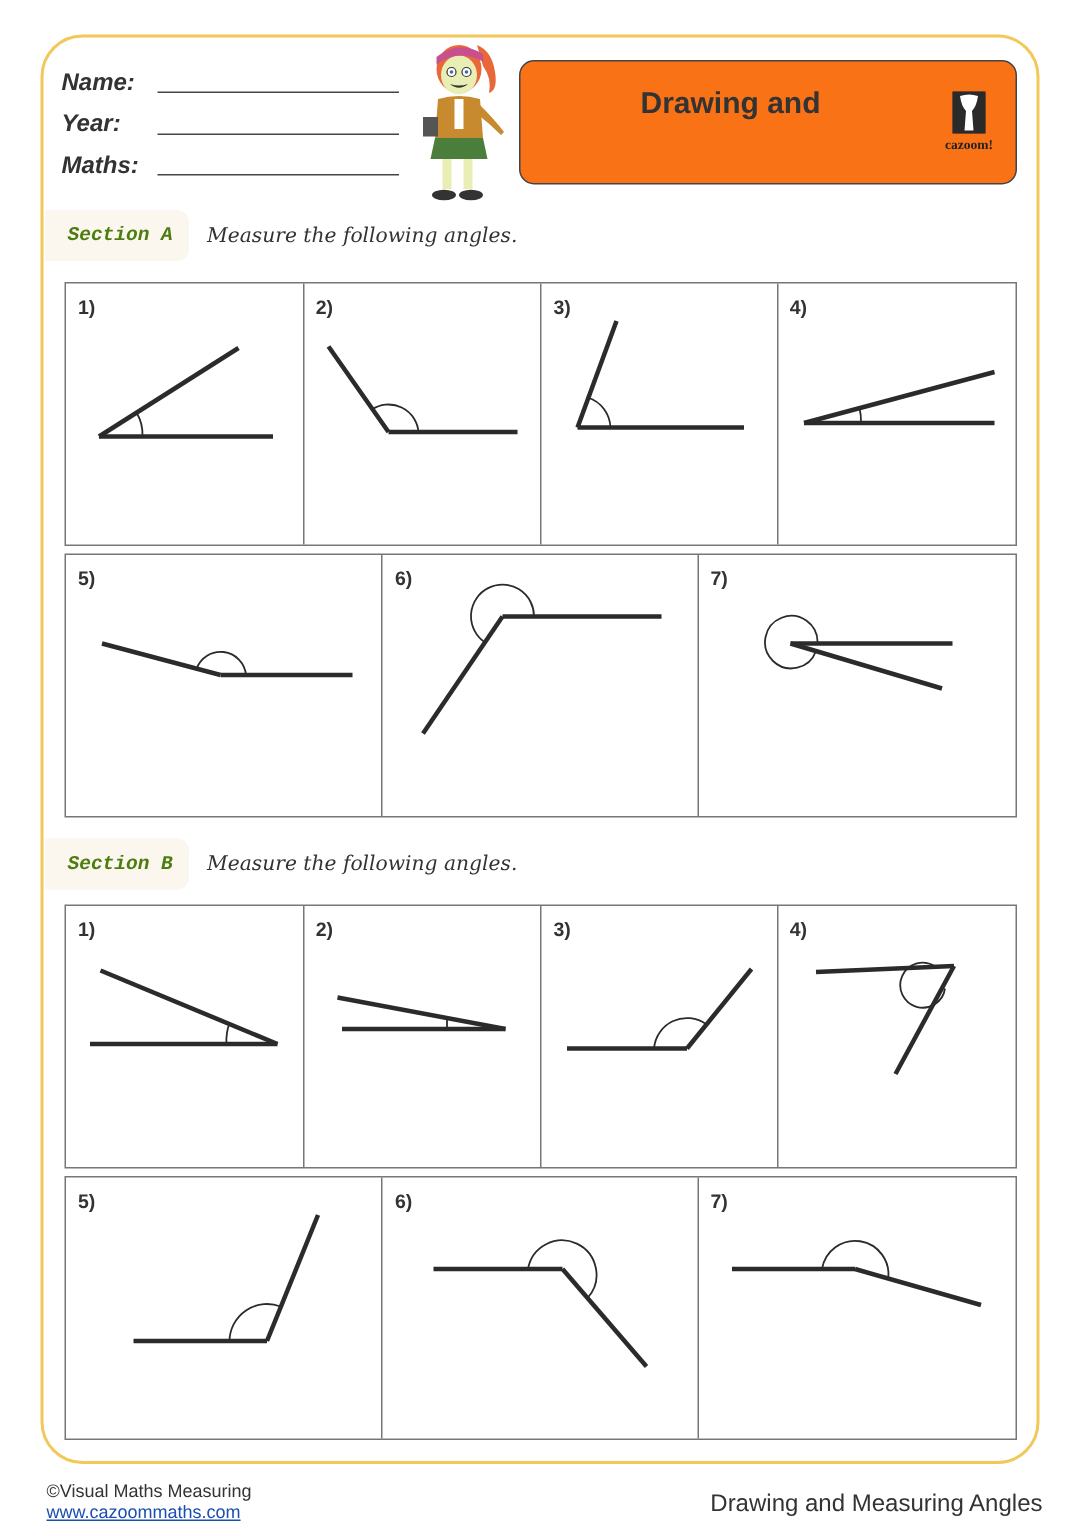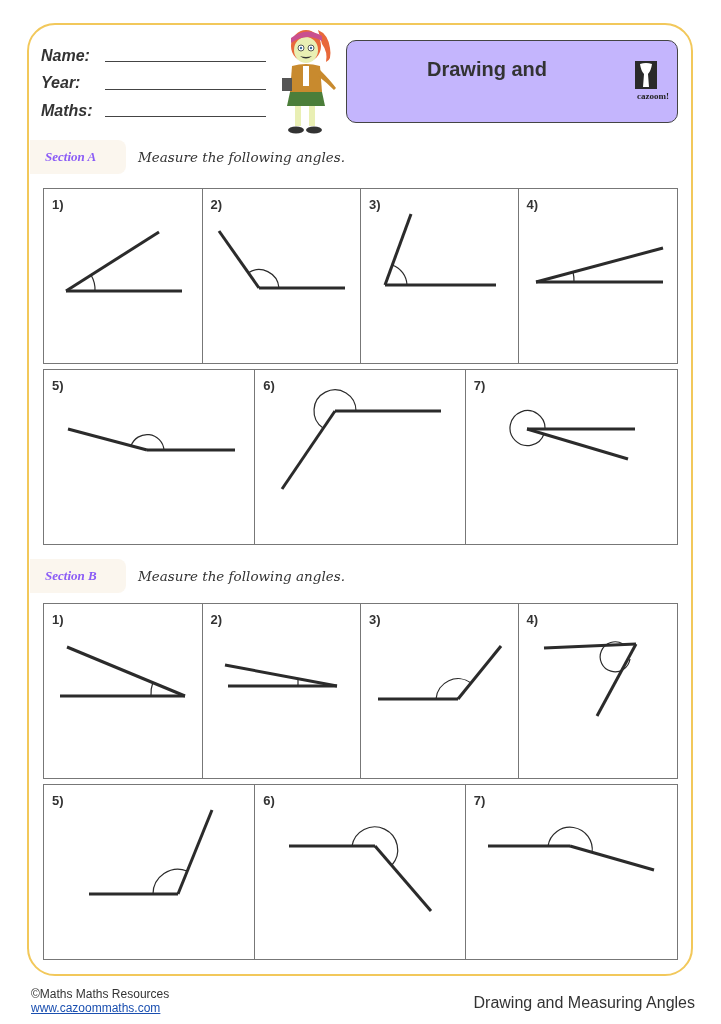--- a/index.html
+++ b/index.html
@@ -1,27 +1,27 @@
 <!DOCTYPE html>
 <html><head>
 <meta charset="utf-8">
 <style>
   html, body { margin:0; padding:0; background:#ffffff; }
   body { width:721px; height:1024px; position:relative; overflow:hidden; font-family:"Liberation Sans", sans-serif; color:#2b2b2b; }
   .frame { position:absolute; left:27px; top:23px; width:666px; height:953px; border:2px solid #f2c85b; border-radius:28px; box-sizing:border-box; }
   .field { position:absolute; left:41px; font-size:16px; font-weight:bold; color:#333;font-style:italic; }
   .field-line { position:absolute; left:105px; width:161px; border-bottom:1.5px solid #444; }
   .girl { position:absolute; left:278px; top:22px; width:66px; height:118px; }
-  .title-box { position:absolute; left:346px; top:40px; width:332px; height:83px; border:1.5px solid #444; border-radius:10px; background:#c4b5fd; box-sizing:border-box; }
+  .title-box { position:absolute; left:346px; top:40px; width:332px; height:83px; border:1.5px solid #444; border-radius:10px; background:#f97316; box-sizing:border-box; }
   .title-text { position:absolute; left:0; width:280px; text-align:center; font-size:20px; font-weight:bold; color:#333; line-height:26px; }
   .logo { position:absolute; right:8px; top:20px; width:46px; height:42px; }
   .logo-glyph { position:absolute; left:12px; top:0; width:22px; height:28px; background:#2a2a2a; }
-  .logo-text { position:absolute; left:0; top:30px; width:46px; text-align:right; font-family:"Liberation Serif", serif; font-weight:bold; font-size:9px; color:#222; }
+  .logo-text { position:absolute; left:0; top:30px; width:46px; text-align:center; font-family:"Liberation Serif", serif; font-weight:bold; font-size:9px; color:#222; }
   .section-tag { position:absolute; left:30px; width:96px; height:34px; background:#fbf6ee; border-radius:0 8px 8px 0; }
-  .section-label { position:absolute; left:45px; font-family:Liberation Serif, serif; font-style:italic; font-weight:bold; font-size:13px; color:#8b5cf6; }
+  .section-label { position:absolute; left:45px; font-family:Liberation Mono, monospace; font-style:italic; font-weight:bold; font-size:13px; color:#4d7c0f; }
   .section-instr { position:absolute; left:138px; font-family:"DejaVu Serif", serif; font-style:italic; font-size:13.5px; color:#333; }
   .grid-row { position:absolute; left:43px; width:635px; height:176px; border:1.5px solid #777; box-sizing:border-box; display:flex; }
   .cell { position:relative; height:100%; border-right:1.5px solid #777; box-sizing:border-box; }
   .cell:last-child { border-right:none; }
   .cell-num { position:absolute; left:8px; top:8px; font-size:13px; font-weight:bold; color:#333; }
   .cell svg { position:absolute; left:0; top:0; }
   .footer-left { position:absolute; left:31px; top:987px; font-size:12px; color:#333; line-height:14px; }
   .footer-link { color:#1a4fb0; text-decoration:underline; }
   .footer-right { position:absolute; right:26px; top:994px; font-size:16px; color:#333; }
 </style>
@@ -195,16 +195,16 @@
     <span class="cell-num">7)</span>
     <svg width="212" height="176">
       <line x1="104" y1="61" x2="22" y2="61" stroke="#2b2b2b" stroke-width="3"></line>
       <line x1="104" y1="61" x2="188" y2="85" stroke="#2b2b2b" stroke-width="3"></line>
       <path d="M82 61 A22 22 0 1 1 126 68" fill="none" stroke="#2b2b2b" stroke-width="1.2"></path>
     </svg>
   </div>
 </div>
 
 <div class="footer-left">
-  <div>©Maths Maths Resources</div>
+  <div>©Visual Maths Measuring</div>
   <div class="footer-link">www.cazoommaths.com</div>
 </div>
 <div class="footer-right">Drawing and Measuring Angles</div>
 
 </body></html>

